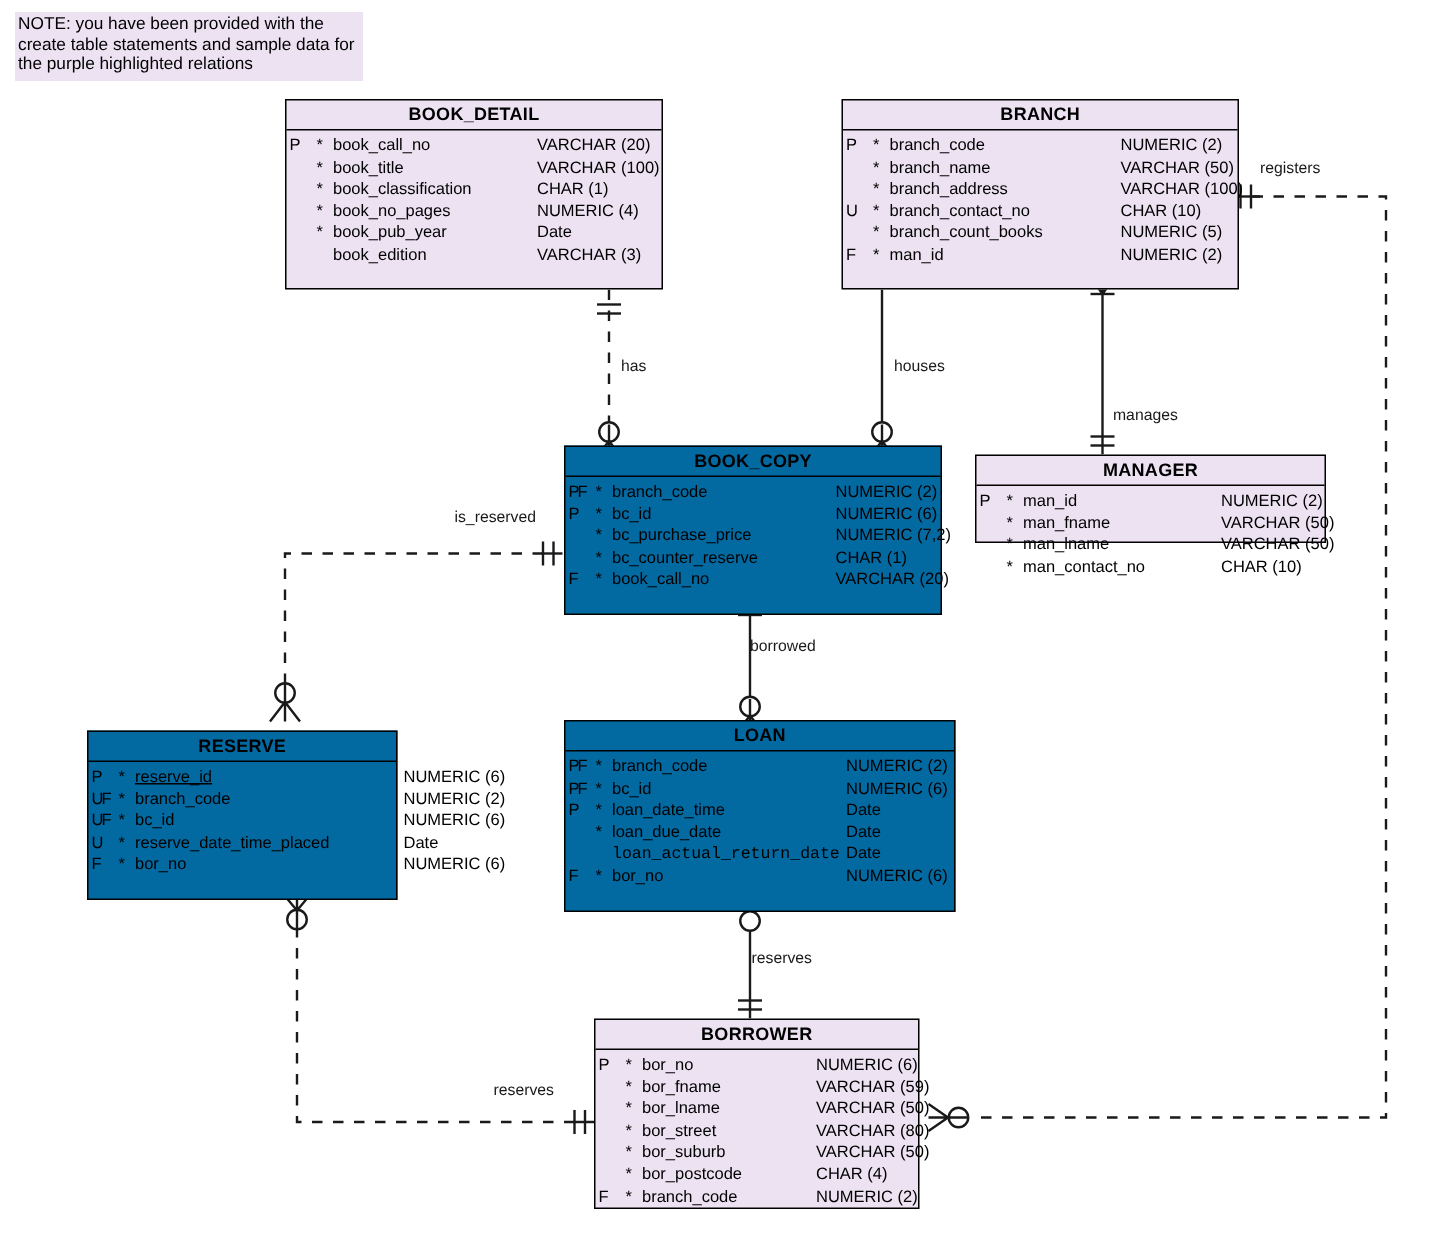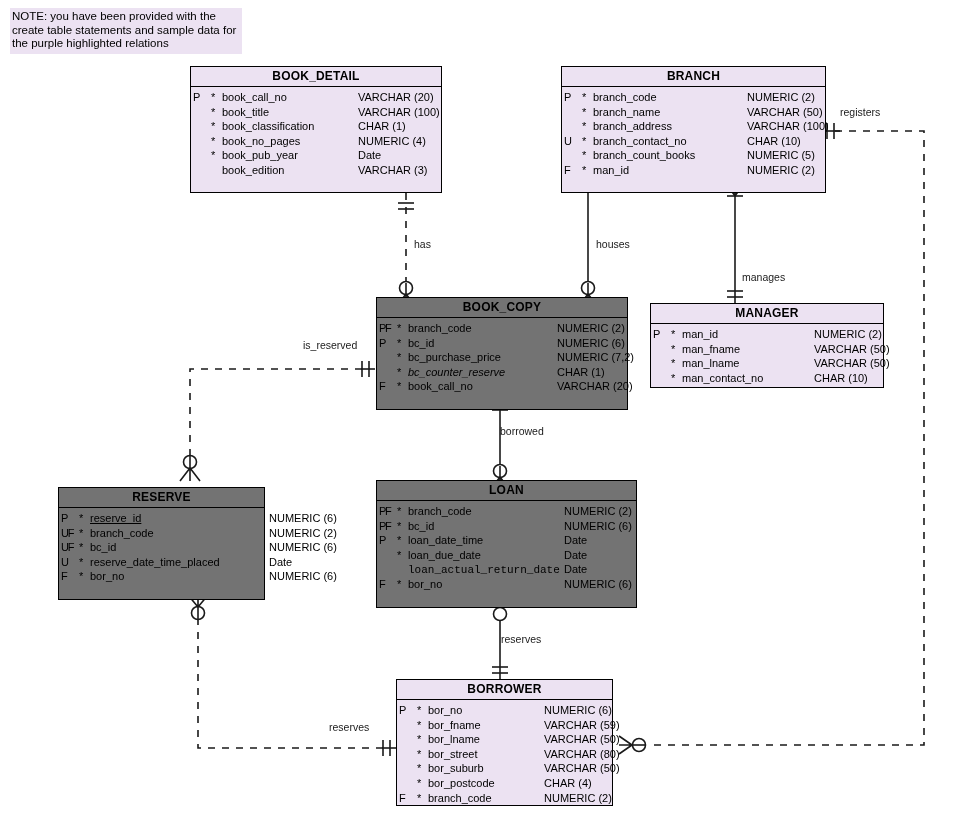--- a/index.html
+++ b/index.html
@@ -38,21 +38,21 @@
     line-height: 13.6px;
     padding: 2px 6px 3px 2px;
     white-space: pre-line;
     font-weight: 500;
   }
   
   .entity {
     position: absolute;
     border: 1.3px solid #000;
     box-sizing: border-box;
-    background: #737373;
+    background: #0369a1;
   }
   .entity.purple { background: #ece2f2; }
   .entity .ent-title {
     text-align: center;
     font-size: 12px;
     font-weight: bold;
     letter-spacing: 0.2px;
     padding: 3px 0 3px 0;
     border-bottom: 1.3px solid #000;
     line-height: 13px;
@@ -297,32 +297,32 @@
           </div>
           <div class="attr">
             <span class="key"></span>
             <span class="req">*</span>
             <span class="aname" style="flex: 0 0 145px;">bc_purchase_price</span>
             <span class="atype">NUMERIC (7,2)</span>
           </div>
           <div class="attr">
             <span class="key"></span>
             <span class="req">*</span>
-            <span class="aname" style="flex: 0 0 145px; font-style: italic;">bc_counter_reserve</span>
+            <span class="aname" style="flex: 0 0 145px;">bc_counter_reserve</span>
             <span class="atype">CHAR (1)</span>
           </div>
           <div class="attr">
             <span class="key">F</span>
             <span class="req">*</span>
             <span class="aname" style="flex: 0 0 145px;">book_call_no</span>
             <span class="atype">VARCHAR (20)</span>
           </div>
         </div>
       </div>
-      <div class="entity purple" style="left: 650px; top: 303px; width: 234px; height: 85px;">
+      <div class="entity purple" style="left: 650px; top: 303px; width: 234px; height: 59px;">
         <div class="ent-title">MANAGER</div>
         <div class="ent-body">
           <div class="attr">
             <span class="key">P</span>
             <span class="req">*</span>
             <span class="aname" style="flex: 0 0 128px;">man_id</span>
             <span class="atype">NUMERIC (2)</span>
           </div>
           <div class="attr">
             <span class="key"></span>

